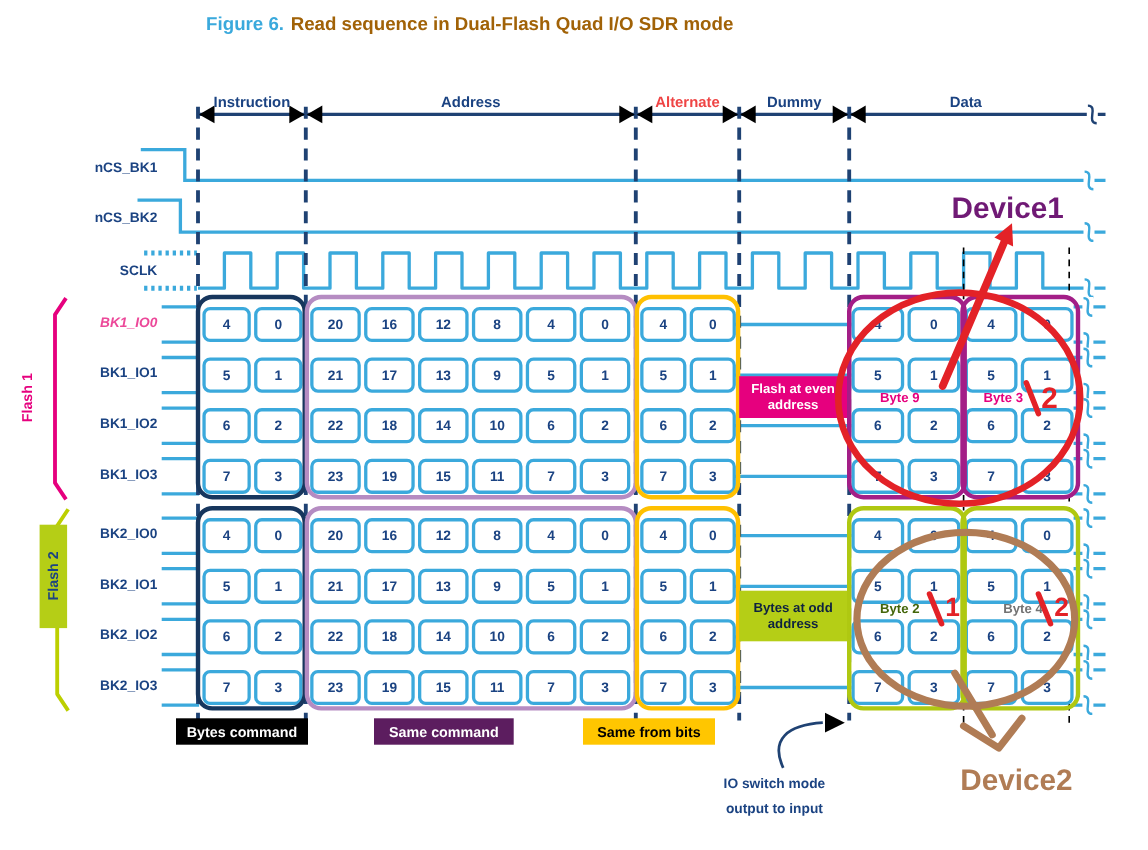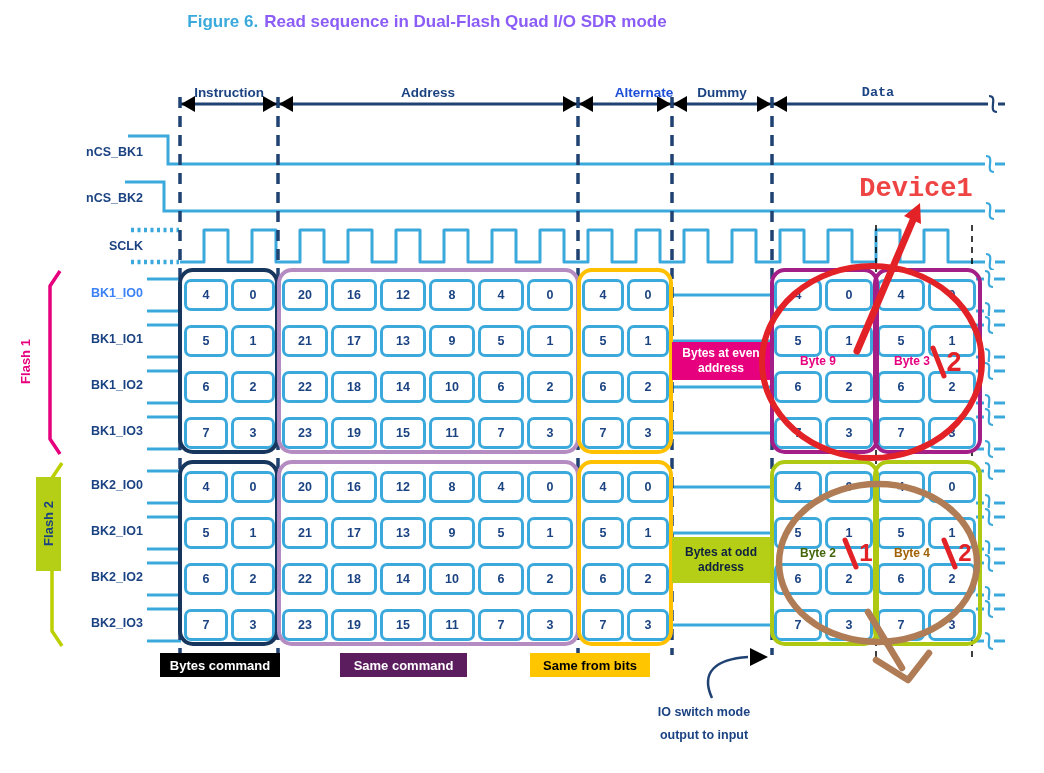--- a/index.html
+++ b/index.html
@@ -136,66 +136,67 @@
       <path d="M985,555 C995,555 983,571 993,571" stroke="#3BA9DC" stroke-width="2.2" fill="none"></path>
       <rect x="984" y="586" width="10" height="18" fill="#fff"></rect>
       <path d="M985,587 C995,587 983,603 993,603" stroke="#3BA9DC" stroke-width="2.2" fill="none"></path>
       <rect x="984" y="600" width="10" height="18" fill="#fff"></rect>
       <path d="M985,601 C995,601 983,617 993,617" stroke="#3BA9DC" stroke-width="2.2" fill="none"></path>
       <rect x="984" y="632" width="10" height="18" fill="#fff"></rect>
       <path d="M985,633 C995,633 983,649 993,649" stroke="#3BA9DC" stroke-width="2.2" fill="none"></path>
     </svg>
 
   <div class="abs title">
-    <span class="fig-prefix" style="color: rgb(58, 169, 220);">Figure 6.</span><span style="color: #8b5cf6;">Read sequence in Dual-Flash Quad I/O SDR mode</span>
+    <span class="fig-prefix" style="color: rgb(58, 169, 220);">Figure 6.</span><span style="color: #a16207;">Read sequence in Dual-Flash Quad I/O SDR mode</span>
   </div>
 
   <div class="abs sig-label" style="left: 58px; top: 145px; color: rgb(27, 67, 130);">nCS_BK1</div>
   <div class="abs sig-label" style="left: 58px; top: 191px; color: rgb(27, 67, 130);">nCS_BK2</div>
   <div class="abs sig-label" style="left: 58px; top: 239px; color: rgb(27, 67, 130);">SCLK</div>
 
   <div class="abs vtext" style="left: -10px; top: 354px; color: rgb(230, 0, 126);">Flash 1</div>
   <div class="abs flash2-rect" style="left: 36px; top: 477px; width: 25px; height: 94px; background: rgb(181, 206, 22);"></div>
   <div class="abs vtext" style="left: 13px; top: 516px; color: rgb(27, 67, 130);">Flash 2</div>
 
   <div class="abs callout" id="even-box" style="left: 672px; top: 342px; width: 98px; height: 38px; background: rgb(230, 0, 126); color: rgb(255, 255, 255);">
-    <span>Bytes at even</span>
+    <span>Flash at even</span>
     <span>address</span>
   </div>
   <div class="abs callout" id="odd-box" style="left: 672px; top: 537px; width: 98px; height: 46px; background: rgb(181, 206, 22); color: rgb(14, 34, 64);">
     <span>Bytes at odd</span>
     <span>address</span>
   </div>
 
   <div class="abs samebox" id="same-command" style="left: 160px; top: 653px; width: 120px; background: rgb(0, 0, 0); color: rgb(255, 255, 255);">Bytes command</div>
   <div class="abs samebox" id="same-address" style="left: 340px; top: 653px; width: 127px; background: rgb(92, 29, 95); color: rgb(255, 255, 255);">Same command</div>
   <div class="abs samebox" id="same-modebits" style="left: 530px; top: 653px; width: 120px; background: rgb(255, 198, 0); color: rgb(0, 0, 0);">Same from bits</div>
 
   <div class="abs io-switch" style="left: 624px; top: 705px; color: rgb(27, 67, 130);">IO switch mode</div>
   <div class="abs io-switch" style="left: 624px; top: 728px; color: rgb(27, 67, 130);">output to input</div>
 
-  <div class="abs handwritten" style="left: 826px; top: 174px; width: 180px; font-size: 27px; color: #ef4444; font-family: Liberation Mono, monospace;">Device1</div>
+  <div class="abs handwritten" style="left: 826px; top: 174px; width: 180px; font-size: 27px; color: #701a75;">Device1</div>
+  <div class="abs handwritten" style="left: 834px; top: 694px; width: 180px; font-size: 27px; color: rgb(176, 124, 85);">Device2</div>
   <div class="abs handwritten" style="left: 938px; top: 347px; width: 32px; font-size: 27px; color: rgb(227, 34, 39);">2</div>
   <div class="abs handwritten" style="left: 851px; top: 539px; width: 30px; font-size: 24px; color: rgb(227, 34, 39);">1</div>
   <div class="abs handwritten" style="left: 950px; top: 539px; width: 30px; font-size: 24px; color: rgb(227, 34, 39);">2</div>
 
   <svg id="overlay-svg" class="layer" width="1044" height="773">
       <ellipse cx="872" cy="362" rx="110" ry="96" stroke="#E32227" stroke-width="6" fill="none"></ellipse>
       <ellipse cx="878" cy="563" rx="99" ry="79" stroke="#B07C55" stroke-width="6.5" fill="none"></ellipse>
       <path d="M857,351 L878,302 L916,213" stroke="#E32227" stroke-width="7" fill="none" stroke-linecap="round" stroke-linejoin="round"></path>
       <polygon points="920,203 921,224 904,216" fill="#E32227"></polygon>
       <line x1="868" y1="612" x2="902" y2="668" stroke="#B07C55" stroke-width="6.5" stroke-linecap="round"></line>
       <path d="M876,660 L908,680 L929,653" stroke="#B07C55" stroke-width="6.5" fill="none" stroke-linecap="round" stroke-linejoin="round"></path>
       <line x1="933" y1="348" x2="944" y2="376" stroke="#E32227" stroke-width="5" stroke-linecap="round"></line>
       <line x1="845" y1="540" x2="856" y2="567" stroke="#E32227" stroke-width="5" stroke-linecap="round"></line>
       <line x1="944" y1="540" x2="955" y2="567" stroke="#E32227" stroke-width="5" stroke-linecap="round"></line>
       <path d="M712,698 C700,672 716,659 748,657" stroke="#1F4273" stroke-width="2.5" fill="none"></path>
       <polygon points="768,657 750,648 750,666" fill="#000"></polygon>
     </svg>
-<div class="abs row-label" style="left:58px;top:286px;color:#3b82f6;">BK1_IO0</div>
+<div class="abs row-label" style="left:58px;top:286px;color:#ec4899;font-style:italic;">BK1_IO0</div>
     <div class="abs cell" style="left:184px;top:279px;width:44px;height:32px;border:3px solid #3BA9DC;color:#1B4382;">4</div>
     <div class="abs cell" style="left:231px;top:279px;width:44px;height:32px;border:3px solid #3BA9DC;color:#1B4382;">0</div>
     <div class="abs cell" style="left:282px;top:279px;width:46px;height:32px;border:3px solid #3BA9DC;color:#1B4382;">20</div>
     <div class="abs cell" style="left:331px;top:279px;width:46px;height:32px;border:3px solid #3BA9DC;color:#1B4382;">16</div>
     <div class="abs cell" style="left:380px;top:279px;width:46px;height:32px;border:3px solid #3BA9DC;color:#1B4382;">12</div>
     <div class="abs cell" style="left:429px;top:279px;width:46px;height:32px;border:3px solid #3BA9DC;color:#1B4382;">8</div>
     <div class="abs cell" style="left:478px;top:279px;width:46px;height:32px;border:3px solid #3BA9DC;color:#1B4382;">4</div>
     <div class="abs cell" style="left:527px;top:279px;width:46px;height:32px;border:3px solid #3BA9DC;color:#1B4382;">0</div>
     <div class="abs cell" style="left:582px;top:279px;width:42px;height:32px;border:3px solid #3BA9DC;color:#1B4382;">4</div>
     <div class="abs cell" style="left:627px;top:279px;width:42px;height:32px;border:3px solid #3BA9DC;color:#1B4382;">0</div>
@@ -303,30 +304,30 @@
     <div class="abs cell" style="left:478px;top:609px;width:46px;height:32px;border:3px solid #3BA9DC;color:#1B4382;">7</div>
     <div class="abs cell" style="left:527px;top:609px;width:46px;height:32px;border:3px solid #3BA9DC;color:#1B4382;">3</div>
     <div class="abs cell" style="left:582px;top:609px;width:42px;height:32px;border:3px solid #3BA9DC;color:#1B4382;">7</div>
     <div class="abs cell" style="left:627px;top:609px;width:42px;height:32px;border:3px solid #3BA9DC;color:#1B4382;">3</div>
     <div class="abs cell" style="left:774px;top:609px;width:48px;height:32px;border:3px solid #3BA9DC;color:#1B4382;">7</div>
     <div class="abs cell" style="left:825px;top:609px;width:48px;height:32px;border:3px solid #3BA9DC;color:#1B4382;">3</div>
     <div class="abs cell" style="left:877px;top:609px;width:48px;height:32px;border:3px solid #3BA9DC;color:#1B4382;">7</div>
     <div class="abs cell" style="left:928px;top:609px;width:48px;height:32px;border:3px solid #3BA9DC;color:#1B4382;">3</div>
     <div class="abs phase-label" style="left:169px;color:#1B4382;">Instruction</div>
     <div class="abs phase-label" style="left:368px;color:#1B4382;">Address</div>
-    <div class="abs phase-label" style="left:584px;color:#1d4ed8;">Alternate</div>
+    <div class="abs phase-label" style="left:565px;color:#ef4444;">Alternate</div>
     <div class="abs phase-label" style="left:662px;color:#1B4382;">Dummy</div>
-    <div class="abs phase-label" style="left:818px;color:#1B4382;font-family:Liberation Mono, monospace;">Data</div>
+    <div class="abs phase-label" style="left:818px;color:#1B4382;">Data</div>
     <div class="abs outline" style="left:178px;top:268px;width:101px;height:186px;border-color:#17365D;"></div>
     <div class="abs outline" style="left:277px;top:268px;width:303px;height:186px;border-color:#B58CC2;"></div>
     <div class="abs outline" style="left:577px;top:268px;width:96px;height:186px;border-color:#FFC000;"></div>
     <div class="abs outline" style="left:770px;top:268px;width:109px;height:186px;border-color:#A31E87;"></div>
     <div class="abs outline" style="left:873px;top:268px;width:109px;height:186px;border-color:#A31E87;"></div>
     <div class="abs outline" style="left:178px;top:460px;width:101px;height:186px;border-color:#17365D;"></div>
     <div class="abs outline" style="left:277px;top:460px;width:303px;height:186px;border-color:#B58CC2;"></div>
     <div class="abs outline" style="left:577px;top:460px;width:96px;height:186px;border-color:#FFC000;"></div>
     <div class="abs outline" style="left:770px;top:460px;width:109px;height:186px;border-color:#AFC811;"></div>
     <div class="abs outline" style="left:873px;top:460px;width:109px;height:186px;border-color:#AFC811;"></div>
     <div class="abs byte-label" style="left:783px;top:354px;color:#E6007E;">Byte 9</div>
     <div class="abs byte-label" style="left:877px;top:354px;color:#E6007E;">Byte 3</div>
     <div class="abs byte-label" style="left:783px;top:546px;color:#44660A;">Byte 2</div>
-    <div class="abs byte-label" style="left:877px;top:546px;color:#a16207;">Byte 4</div>
+    <div class="abs byte-label" style="left:895px;top:546px;color:#737373;">Byte 4</div>
   </div>
 
 </body></html>

